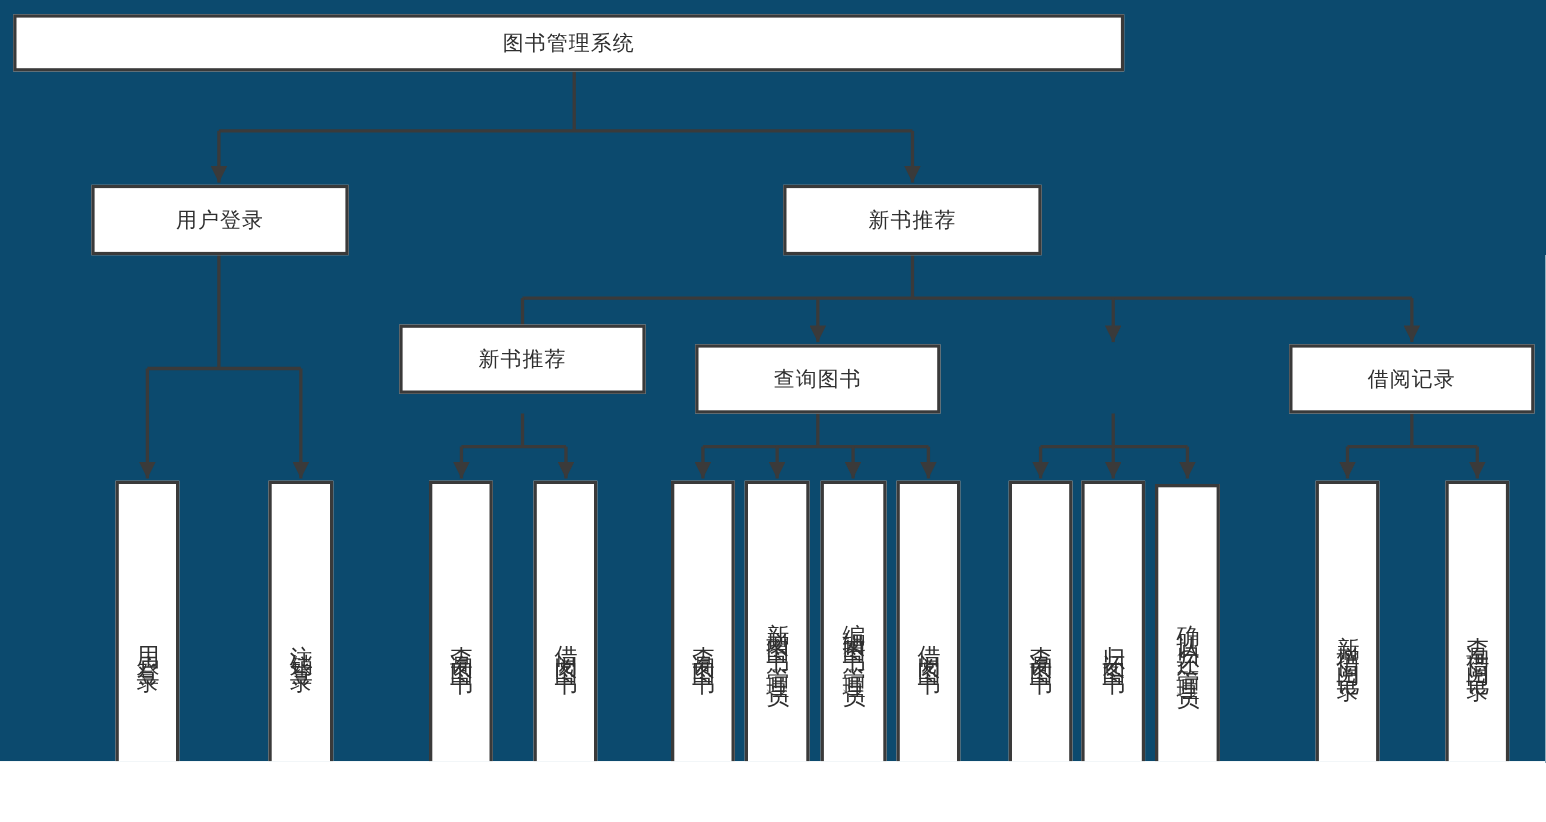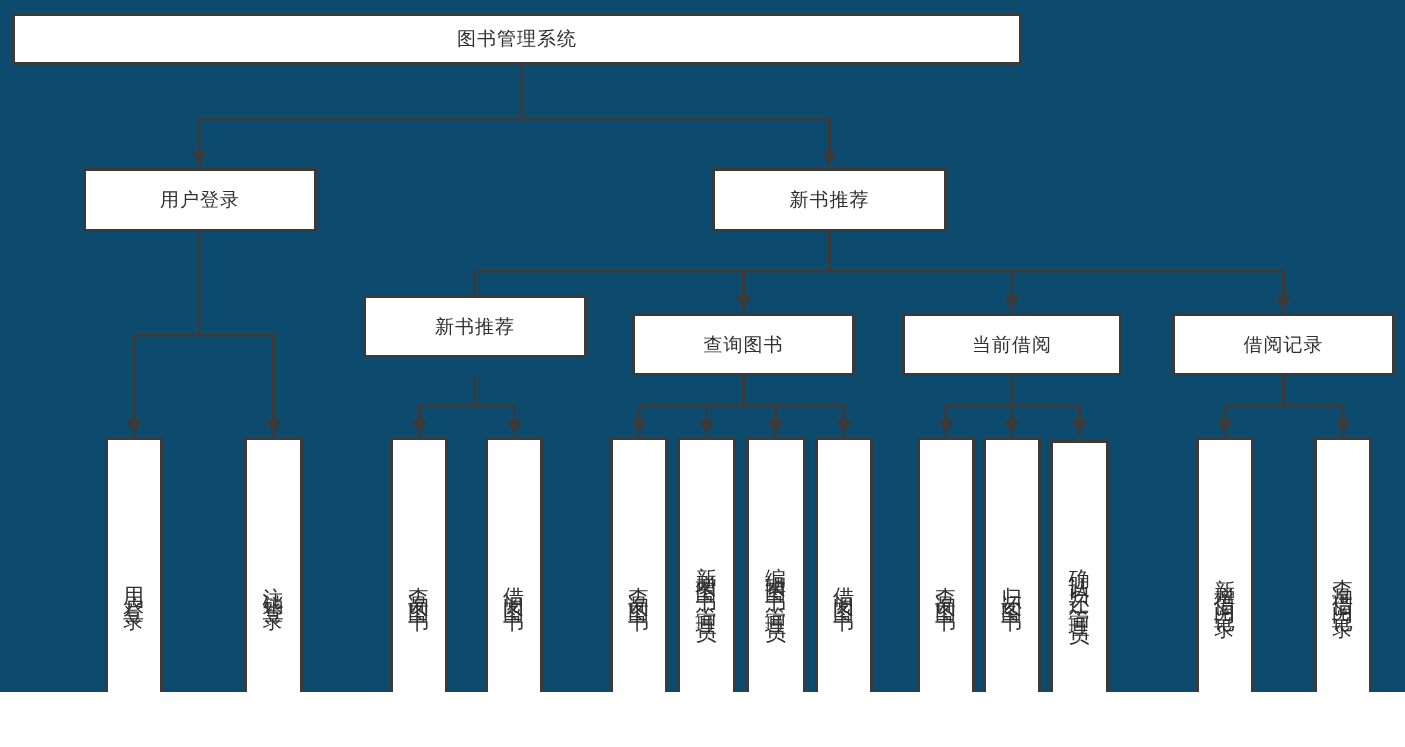--- a/index.html
+++ b/index.html
@@ -115,23 +115,20 @@
   <div class="node h" style="left:712px; top:168px; width:235px; height:64px">
     <span>新书推荐</span>
   </div>
 
   <div class="node h" style="left:363px; top:295px; width:224px; height:63px">
     <span>新书推荐</span>
   </div>
   <div class="node h" style="left:632px; top:313px; width:223px; height:63px">
     <span>查询图书</span>
   </div>
-  <div class="node h" style="left:902px; top:313px; width:220px; height:63px">
-    <span>当前借阅</span>
-  </div>
   <div class="node h" style="left:1172px; top:313px; width:223px; height:63px">
     <span>借阅记录</span>
   </div>
 
   <div class="node v" style="left:105px; top:437px; width:58px; height:298px">
     <span class="vtext">用户登录</span>
   </div>
   <div class="node v" style="left:244px; top:437px; width:59px; height:298px">
     <span class="vtext">注销登录</span>
   </div>

